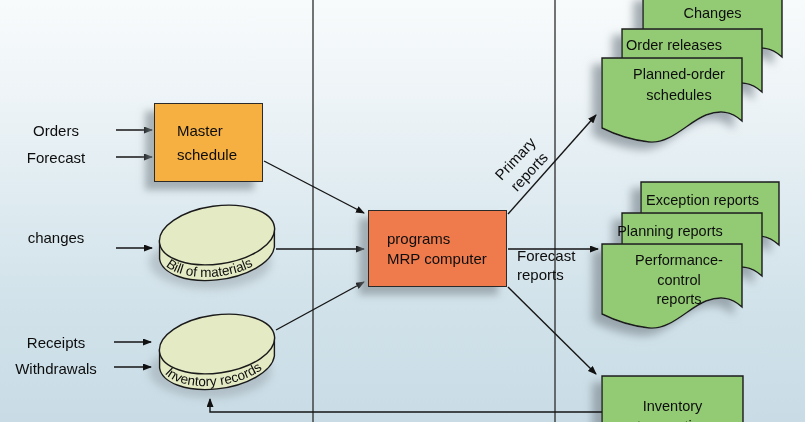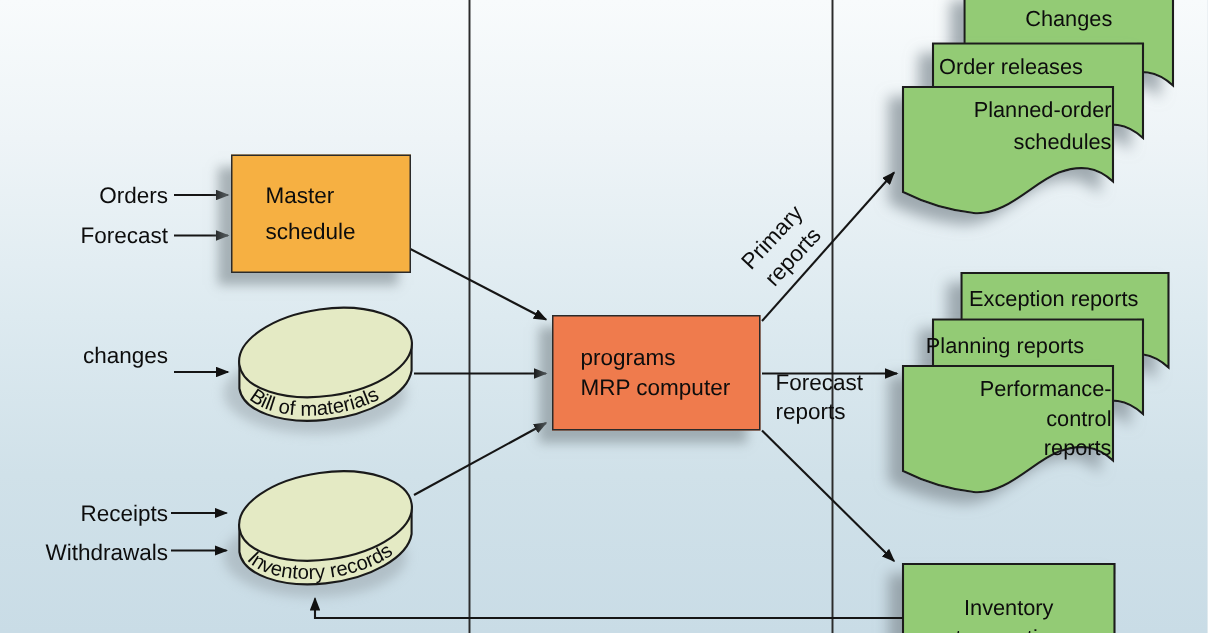--- a/index.html
+++ b/index.html
@@ -3,24 +3,24 @@
 <meta charset="utf-8">
 <style>
   html,body{margin:0;padding:0;background:#e8eef1;}
   #stage{
     position:relative;width:805px;height:422px;overflow:hidden;
     font-family:"Liberation Sans",sans-serif;color:#0d0d0d;
     background:linear-gradient(180deg,#f8fbfc 0%,#eef4f7 22%,#ddeaf0 50%,#d0e1e9 75%,#c9dce6 100%);
   }
   #stage svg{position:absolute;left:0;top:0;}
   .lbl{position:absolute;font-size:15px;line-height:19px;white-space:nowrap;}
-  .in-lbl{left:0;width:112px;text-align:right;}
+  .in-lbl{left:0;width:112px;text-align:center;}
   .box-lbl{position:absolute;display:flex;flex-direction:column;justify-content:center;font-size:15px;}
   .doc-lbl{position:absolute;font-size:14.5px;line-height:20px;text-align:center;}
-  .doc-lbl.left{text-align:right;}
+  .doc-lbl.left{text-align:center;}
   .rot{transform:rotate(-47deg);}
 </style>
 </head>
 <body>
 
 <div id="stage">
 
   <svg width="805" height="422" viewBox="0 0 805 422">
     <defs>
       <marker id="arr" markerWidth="9" markerHeight="7" refX="8" refY="3.5" orient="auto" markerUnits="userSpaceOnUse">
@@ -93,21 +93,21 @@
   </svg>
 
   <div class="lbl in-lbl" style="top:121px">Orders</div>
   <div class="lbl in-lbl" style="top:148px">Forecast</div>
   <div class="lbl in-lbl" style="top:228px;line-height:20px">
     <span style="display:block">changes</span>
   </div>
   <div class="lbl in-lbl" style="top:333px">Receipts</div>
   <div class="lbl in-lbl" style="top:359px">Withdrawals</div>
 
-  <div class="box-lbl" style="left:154px;top:103px;width:120px;height:79px;background:#F6B042;border:1.5px solid #2a2a2a;
+  <div class="box-lbl" style="left:154px;top:103px;width:109px;height:79px;background:#F6B042;border:1.5px solid #2a2a2a;
               box-shadow:-9px 8px 7px rgba(125,136,142,.6);box-sizing:border-box;padding-left:22px;line-height:24px;">
     <span>Master</span>
     <span>schedule</span>
   </div>
 
   <div class="box-lbl" style="left:368px;top:210px;width:139px;height:77px;background:#EF7B4D;border:1.5px solid #2a2a2a;
               box-shadow:-9px 8px 7px rgba(125,136,142,.6);box-sizing:border-box;padding-left:18px;line-height:20px;">
     <span>programs</span>
     <span>MRP computer</span>
   </div>

